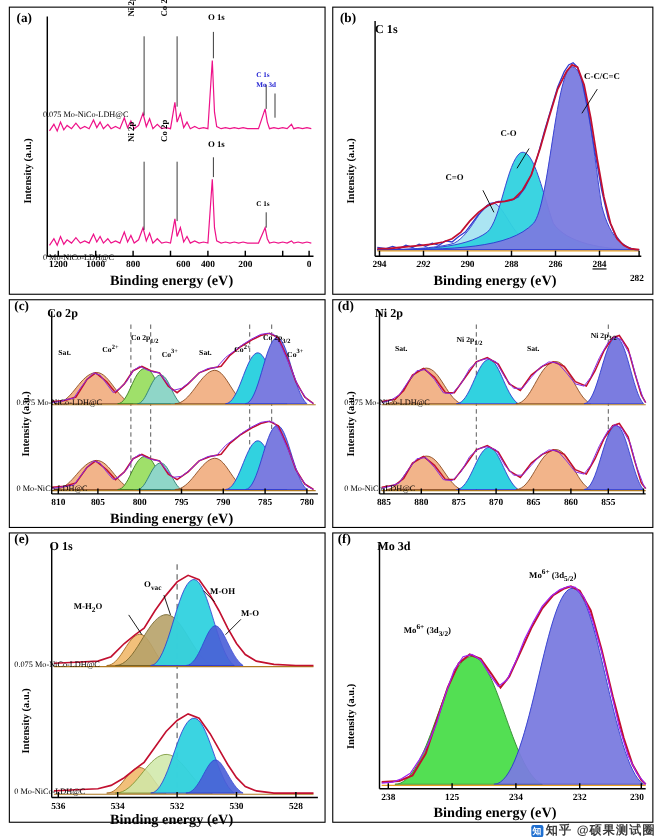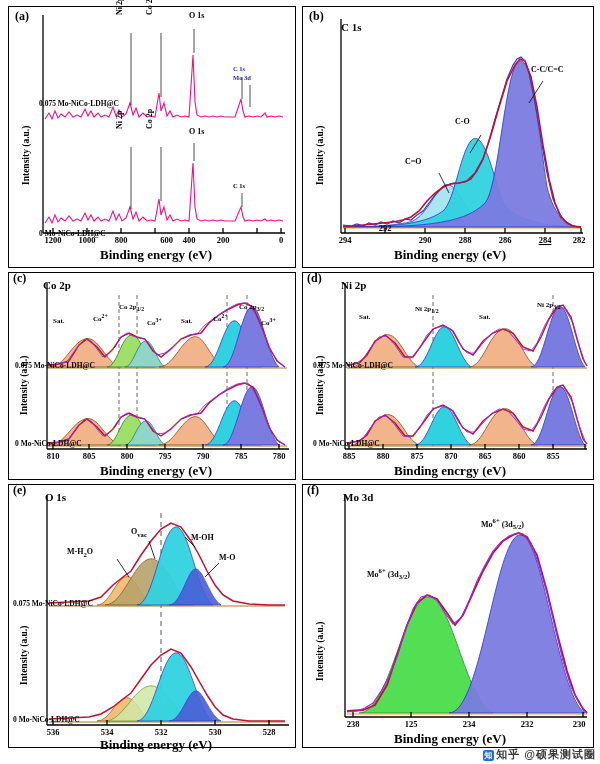--- a/index.html
+++ b/index.html
@@ -61,21 +61,21 @@
     font-size:8px;
     font-weight:bold;
     white-space:nowrap;
     z-index:35;
   }
   .anno.sm{font-size:7px;}
   .anno.xs{font-size:6.5px;}
   .curve-label{
     position:absolute;
     font-size:7.5px;
-    font-weight:bold;
+    font-weight:normal;
     white-space:nowrap;
     z-index:35;
   }
   svg{display:block;}
   .watermark{
     position:absolute;
     right:4px;bottom:2px;
     font-size:11px;
     font-weight:bold;
     color:#3b3b3b;
@@ -205,26 +205,26 @@
         <line x1="178" y1="128" x2="167" y2="146"></line>
         <line x1="136" y1="166" x2="146" y2="186"></line>
       </g>
     </svg>
     <div class="panel-label" style="left:6px;top:2px;">(b)</div>
     <div class="plot-title" style="left:38px;top:14px;">C 1s</div>
     <div class="anno" style="left:228px;top:58px;">C-C/C=C</div>
     <div class="anno" style="left:152px;top:110px;">C-O</div>
     <div class="anno" style="left:102px;top:150px;">C=O</div>
     <div class="tick-label" style="left:24px;top:228px;width:36px;">294</div>
-    <div class="tick-label" style="left:64px;top:216px;width:36px;">292</div>
+    <div class="tick-label" style="left:64px;top:228px;width:36px;font-style:italic;">292</div>
     <div class="tick-label" style="left:104px;top:228px;width:36px;">290</div>
     <div class="tick-label" style="left:144px;top:228px;width:36px;">288</div>
     <div class="tick-label" style="left:184px;top:228px;width:36px;">286</div>
     <div class="tick-label" style="left:224px;top:228px;width:36px;text-decoration:underline;">284</div>
-    <div class="tick-label" style="left:258px;top:228px;width:36px;">282</div>
+    <div class="tick-label" style="left:258px;top:240px;width:36px;">282</div>
     <div class="axis-x-label" style="left:12px;top:240px;width:270px;">Binding energy (eV)</div>
     <div class="axis-y-label" style="left:12px;top:178px;">Intensity (a.u.)</div>
   </div>
 
   <div class="panel" style="left:8px;top:272px;width:288px;height:208px;">
     <svg width="284" height="204" viewBox="0 0 284 204">
 
       <g stroke="#444" stroke-width="0.8" stroke-dasharray="4,3">
         <line x1="110" y1="22" x2="110" y2="176"></line>
         <line x1="128" y1="22" x2="128" y2="176"></line>
@@ -350,21 +350,20 @@
     <div class="anno sm" style="left:234px;top:28px;">Ni 2p<sub>3/2</sub></div>
     <div class="curve-label" style="left:10px;top:88px;">0.075 Mo-NiCo-LDH@C</div>
     <div class="curve-label" style="left:10px;top:166px;">0 Mo-NiCo-LDH@C</div>
     <div class="tick-label" style="left:28px;top:178px;width:36px;">885</div>
     <div class="tick-label" style="left:62px;top:178px;width:36px;">880</div>
     <div class="tick-label" style="left:96px;top:178px;width:36px;">875</div>
     <div class="tick-label" style="left:130px;top:178px;width:36px;">870</div>
     <div class="tick-label" style="left:164px;top:178px;width:36px;">865</div>
     <div class="tick-label" style="left:198px;top:178px;width:36px;">860</div>
     <div class="tick-label" style="left:232px;top:178px;width:36px;text-align:center;">855</div>
-    <div class="axis-x-label" style="left:12px;top:190px;width:270px;">Binding encrgy (eV)</div>
     <div class="axis-y-label" style="left:12px;top:142px;">Intensity (a.u.)</div>
   </div>
 
   <div class="panel" style="left:8px;top:484px;width:288px;height:264px;">
     <svg width="284" height="260" viewBox="0 0 284 260">
 
       <g stroke="#444" stroke-width="0.9" stroke-dasharray="5,4">
         <line x1="152" y1="28" x2="152" y2="236"></line>
       </g>
 

